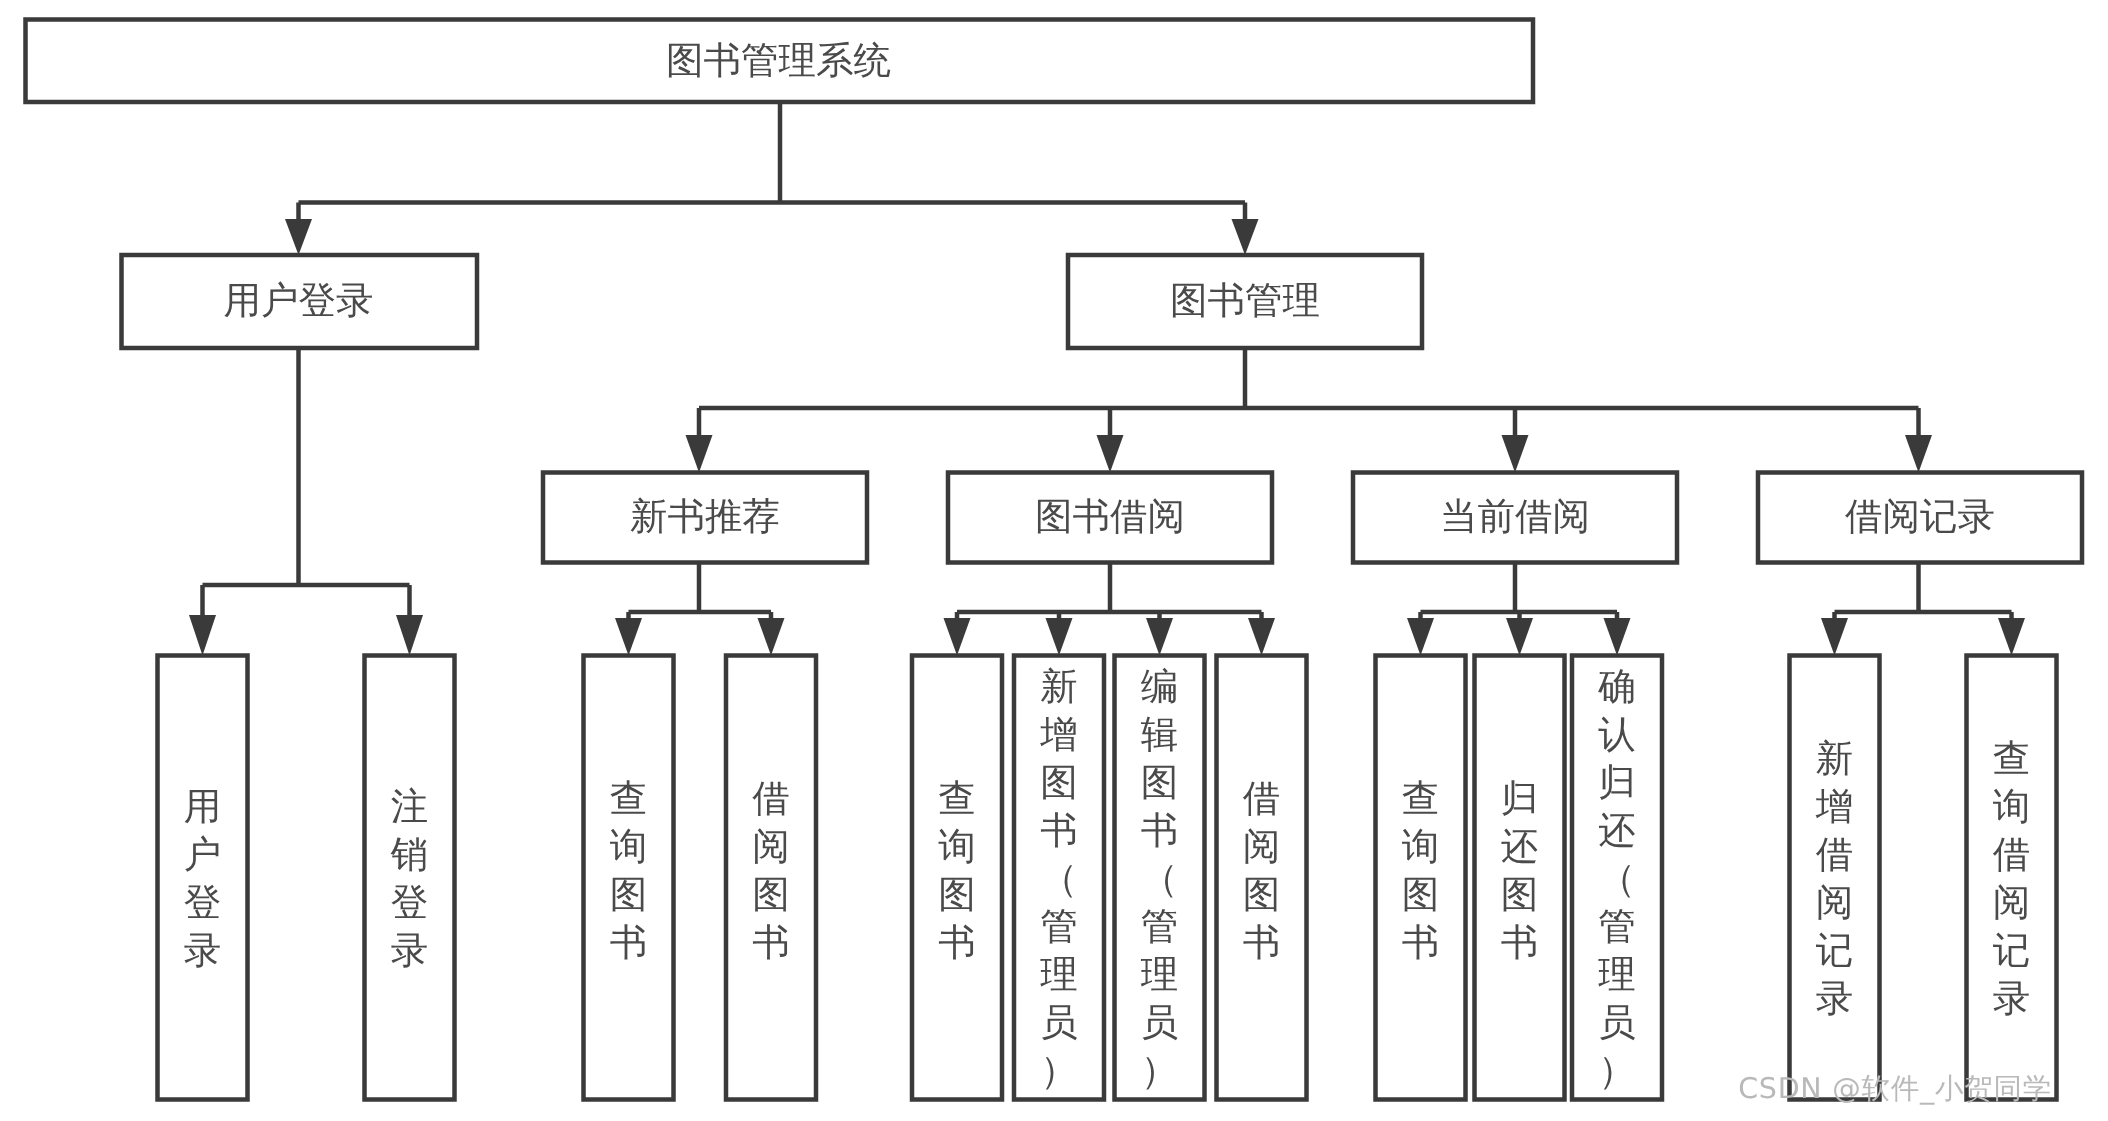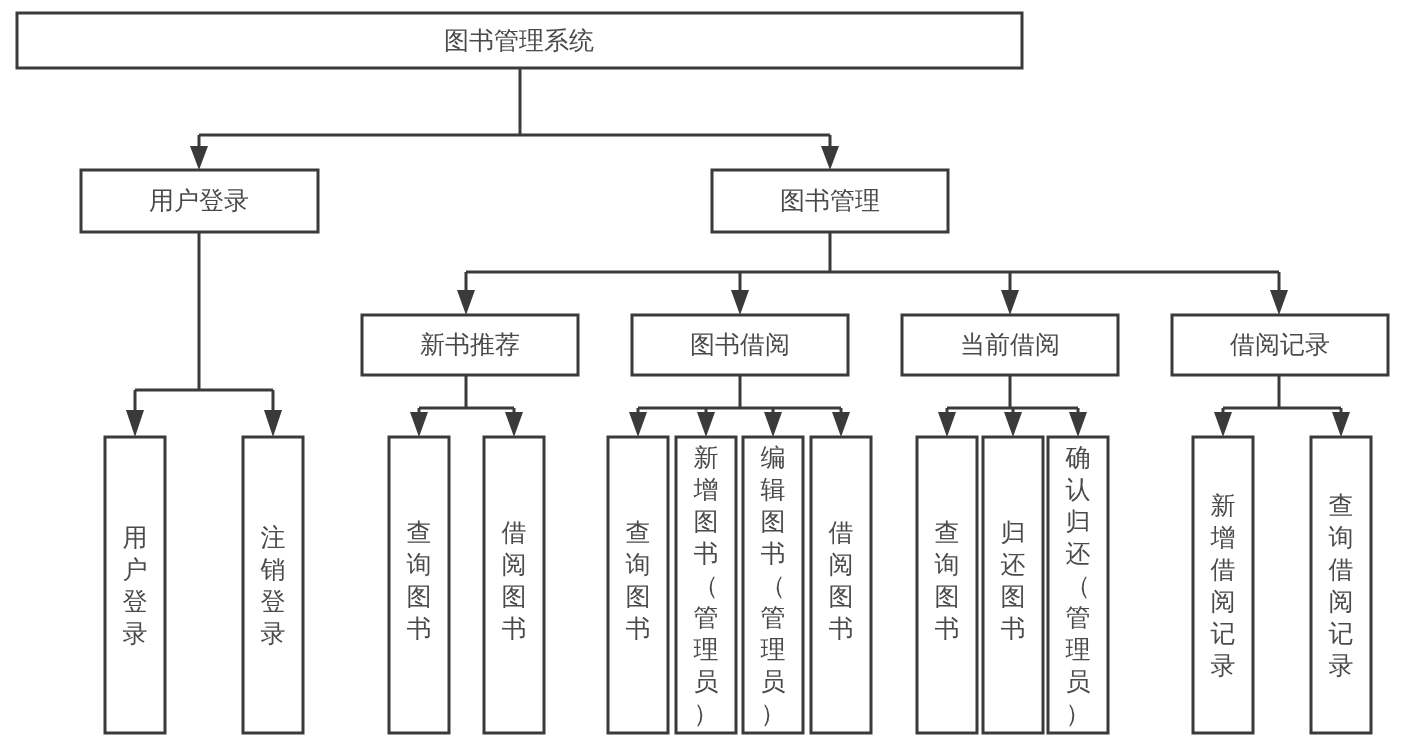--- a/index.html
+++ b/index.html
@@ -226,13 +226,14 @@
       <rect class="node-box" x="1193" y="437" width="60" height="296"></rect>
       <text class="node-label-vertical" x="1223" y="513.96"><tspan x="1223" y="513.96">新</tspan><tspan x="1223" y="545.96">增</tspan><tspan x="1223" y="577.96">借</tspan><tspan x="1223" y="609.96">阅</tspan><tspan x="1223" y="641.96">记</tspan><tspan x="1223" y="673.96">录</tspan></text>
     </g>
     <g>
       <rect class="node-box" x="1311" y="437" width="60" height="296"></rect>
       <text class="node-label-vertical" x="1341" y="513.96"><tspan x="1341" y="513.96">查</tspan><tspan x="1341" y="545.96">询</tspan><tspan x="1341" y="577.96">借</tspan><tspan x="1341" y="609.96">阅</tspan><tspan x="1341" y="641.96">记</tspan><tspan x="1341" y="673.96">录</tspan></text>
     </g>
 
   </svg>
 
+  <div class="watermark">CSDN @软件_小贺同学</div>
 </div>
 
 </body></html>

